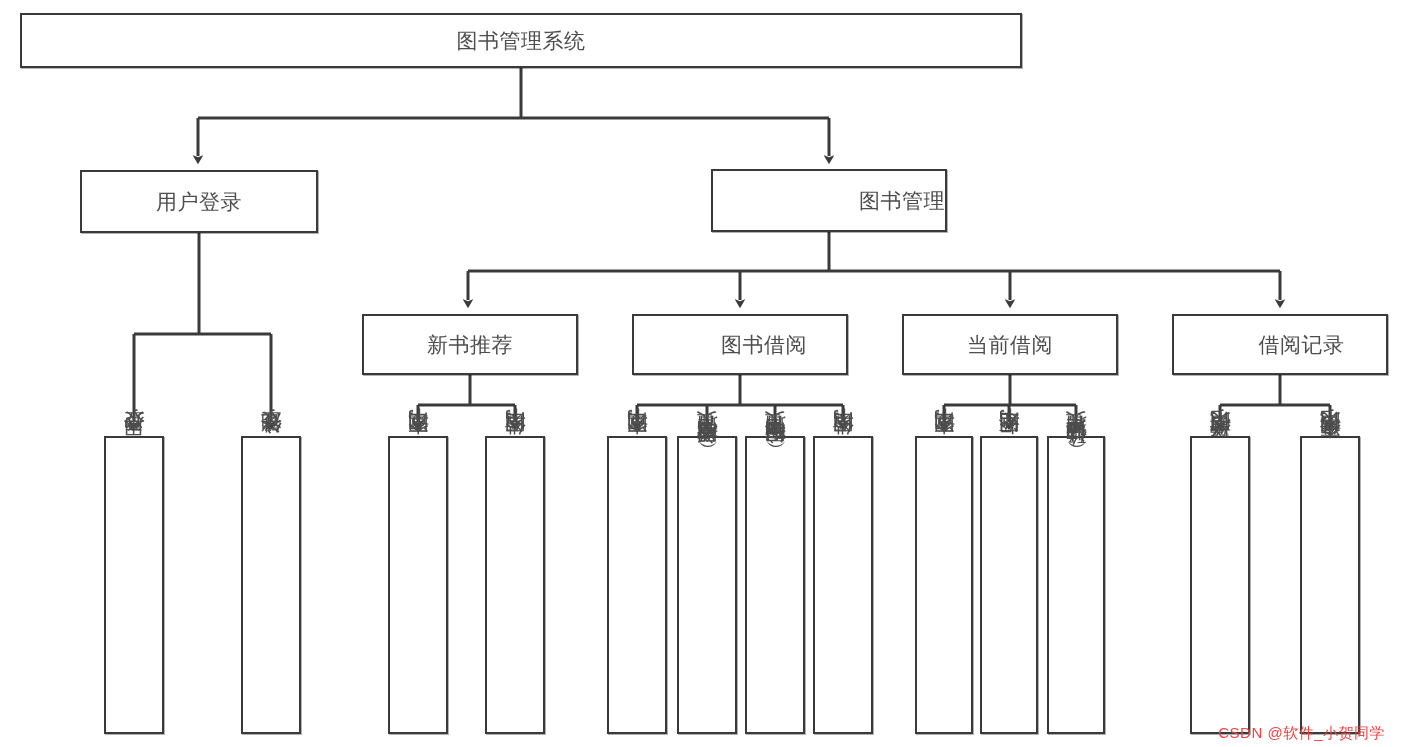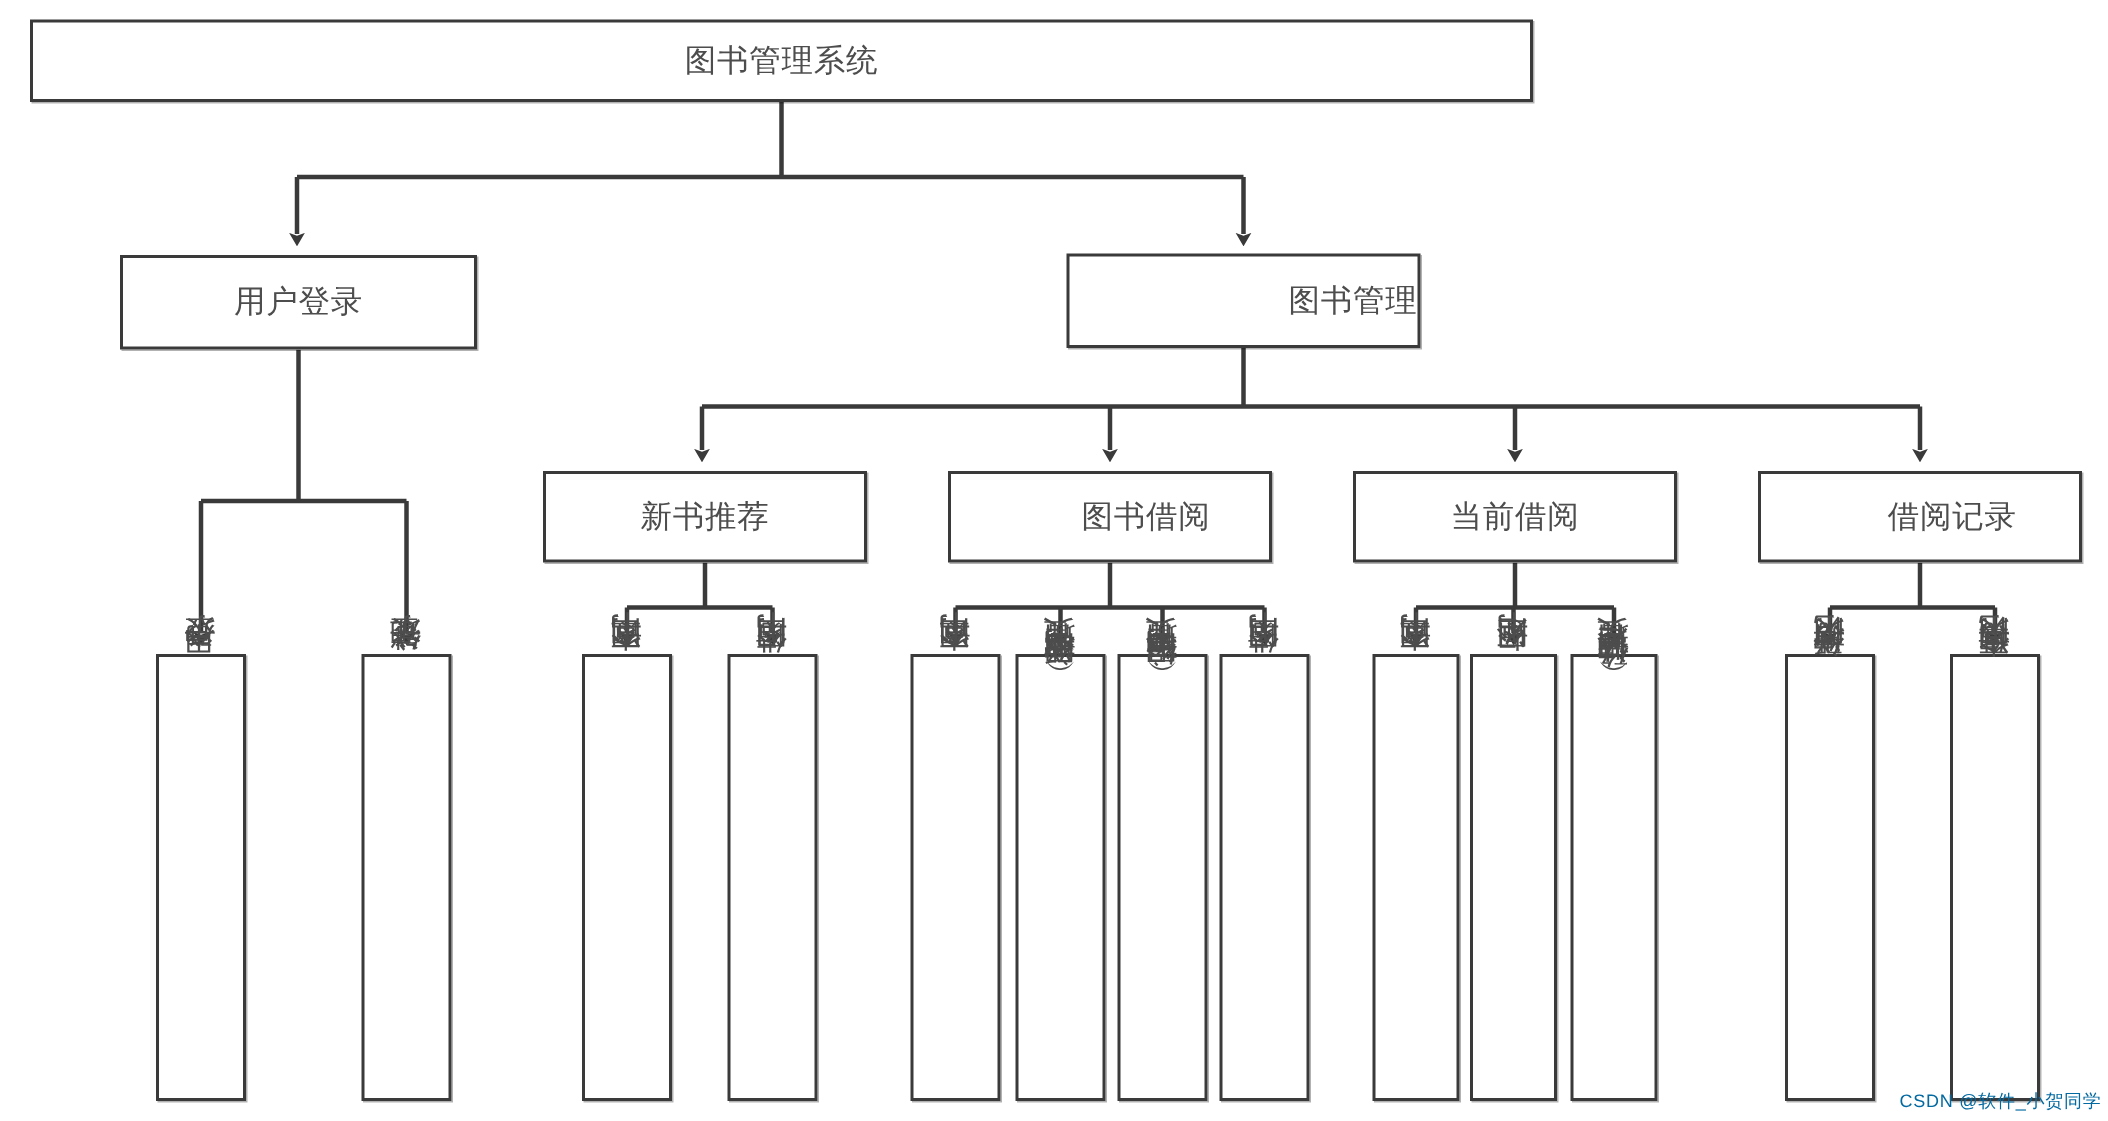--- a/index.html
+++ b/index.html
@@ -60,24 +60,24 @@
     line-height: 1.05;
     letter-spacing: 2px;
     transform: rotate(180deg);
     margin-top: 0;
   }
   .node.v.align-top {
     align-items: flex-start;
   }
   #watermark {
     position: absolute;
-    right: 4px;
+    right: 20px;
     bottom: 4px;
-    font-size: 12px;
-    color: #0369a1;
+    font-size: 15px;
+    color: #ef4444;
     letter-spacing: 0.5px;
     white-space: nowrap;
     user-select: none;
   }
 </style>
 </head>
 <body>
 
 <div id="diagram-canvas">
 

